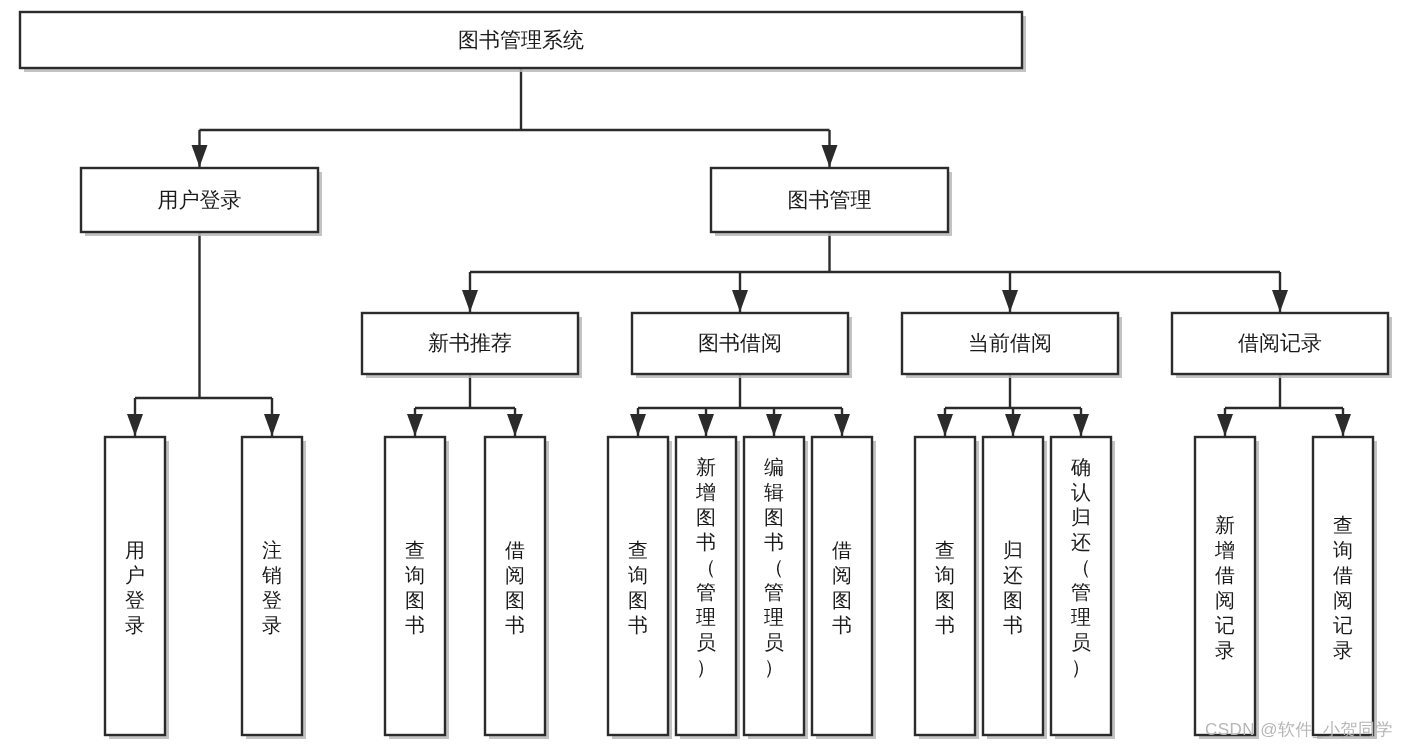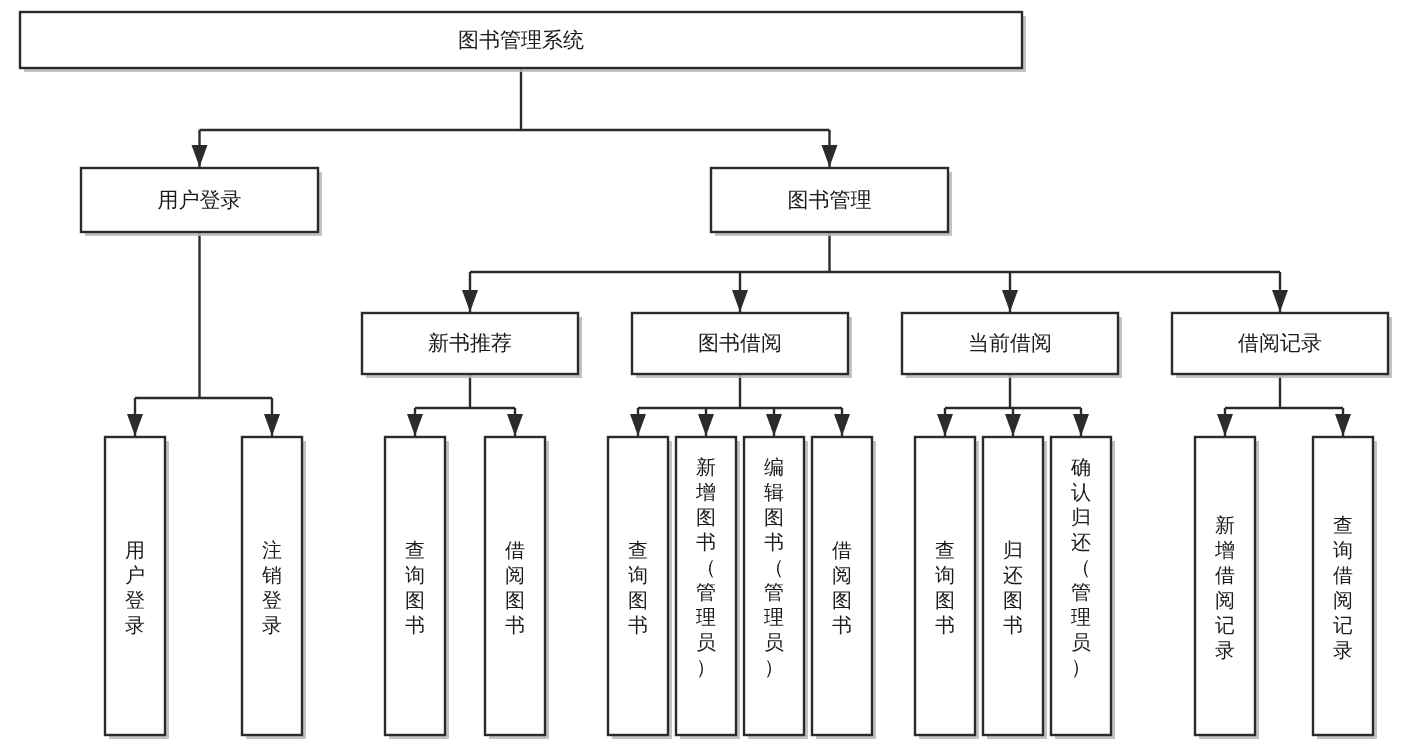--- a/index.html
+++ b/index.html
@@ -227,13 +227,14 @@
           <rect x="1195" y="437" width="60" height="298" class="node-box"></rect>
           <text x="1225" y="0" class="node-label-v"><tspan x="1225" y="531.5">新</tspan><tspan x="1225" y="556.5">增</tspan><tspan x="1225" y="581.5">借</tspan><tspan x="1225" y="606.5">阅</tspan><tspan x="1225" y="631.5">记</tspan><tspan x="1225" y="656.5">录</tspan></text>
         </g>
         <g>
           <rect x="1317" y="441" width="60" height="298" class="node-shadow"></rect>
           <rect x="1313" y="437" width="60" height="298" class="node-box"></rect>
           <text x="1343" y="0" class="node-label-v"><tspan x="1343" y="531.5">查</tspan><tspan x="1343" y="556.5">询</tspan><tspan x="1343" y="581.5">借</tspan><tspan x="1343" y="606.5">阅</tspan><tspan x="1343" y="631.5">记</tspan><tspan x="1343" y="656.5">录</tspan></text>
         </g>
       </g>
   </svg>
+  <div class="watermark-text">CSDN @软件_小贺同学</div>
 </div>
 
 </body></html>

